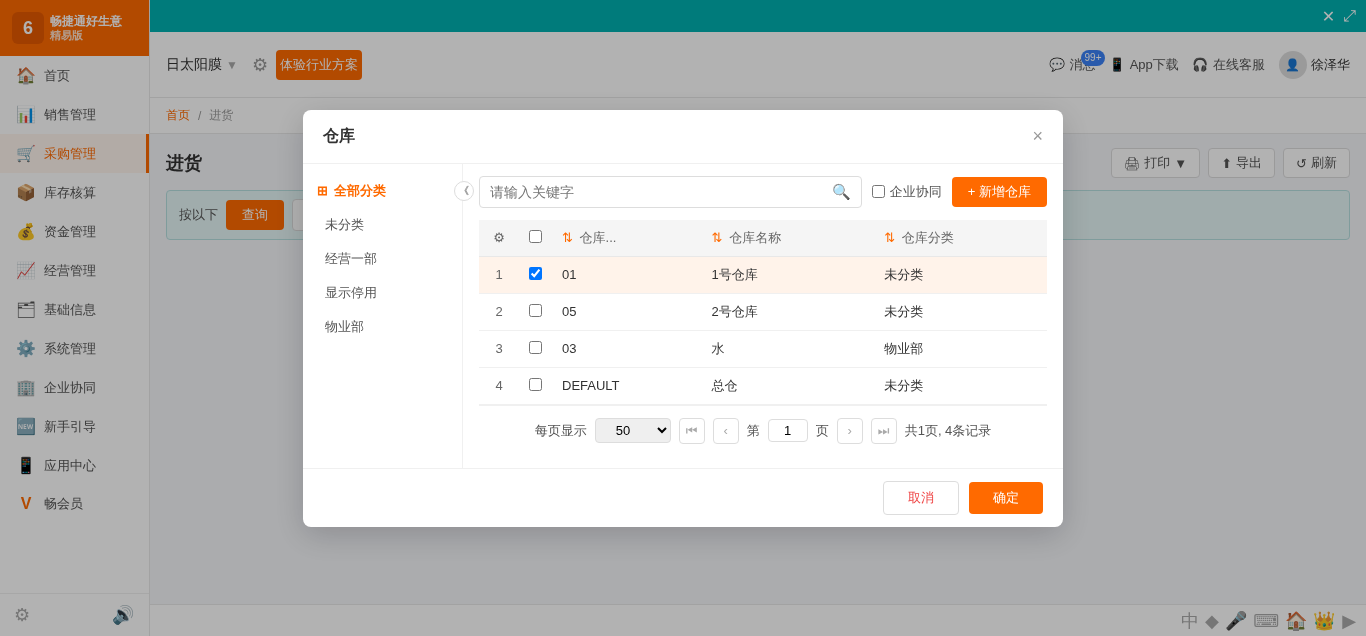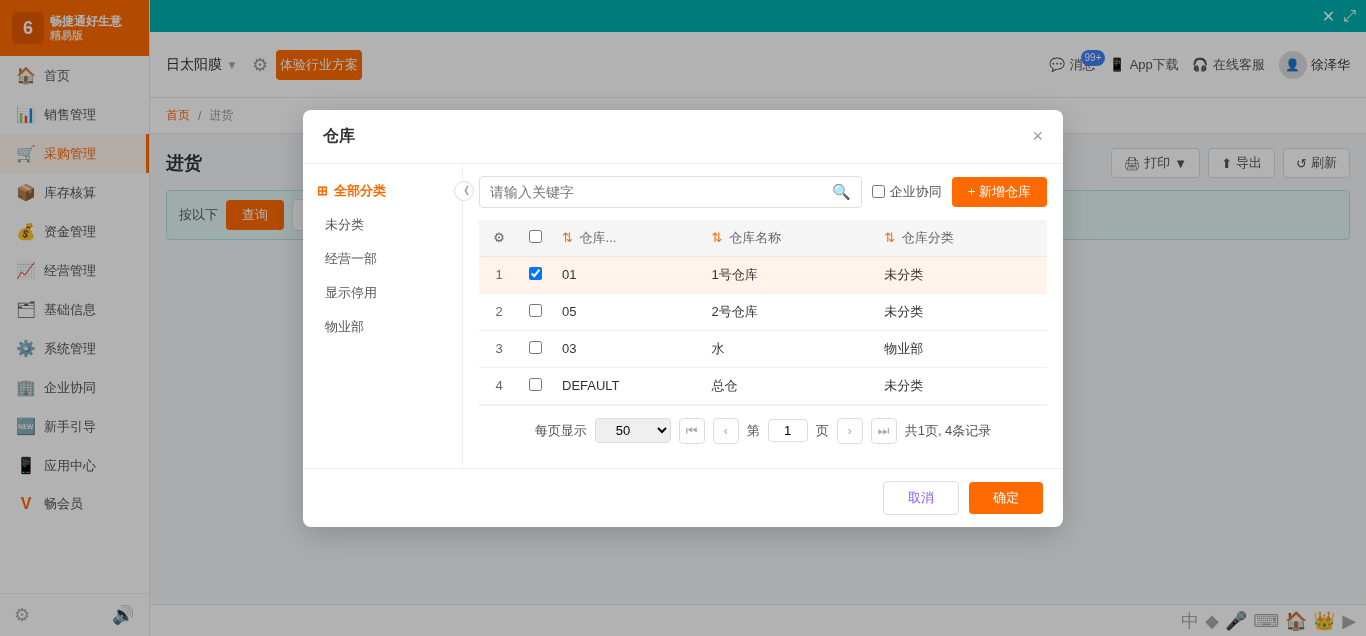--- a/index.html
+++ b/index.html
@@ -207,21 +207,21 @@
     .pager-select {
       border: 1px solid #ddd; border-radius: 4px; padding: 3px 16px; font-size: 13px; cursor: pointer;
     }
 
     
     .modal-footer {
       display: flex; align-items: center; justify-content: flex-end; gap: 10px;
       padding: 12px 20px; border-top: 1px solid #f0f0f0;
     }
     .btn-cancel {
-      border: 1px solid #ddd; background: #fff; color: #8b5cf6; padding: 7px 24px; border-radius: 4px; cursor: pointer; font-size: 13px;
+      border: 1px solid #ddd; background: #fff; color: #ef4444; padding: 7px 24px; border-radius: 4px; cursor: pointer; font-size: 13px;
     }
     .btn-confirm {
       background: #ff6a00; color: #fff; border: none; padding: 7px 24px; border-radius: 4px; cursor: pointer; font-size: 13px;
     }
 
     
     .teal-bar {
       height: 32px;
       background: #00b0b0;
       display: flex; align-items: center; justify-content: flex-end;

